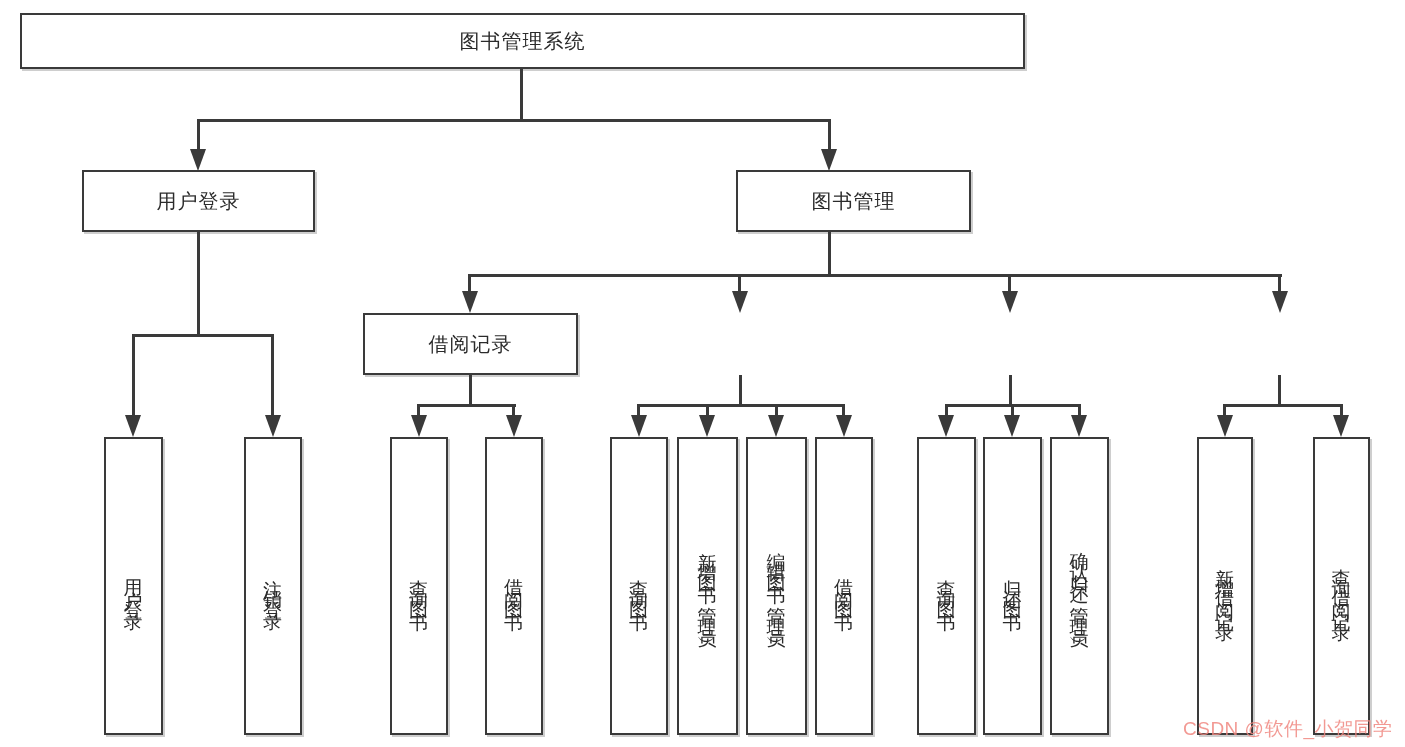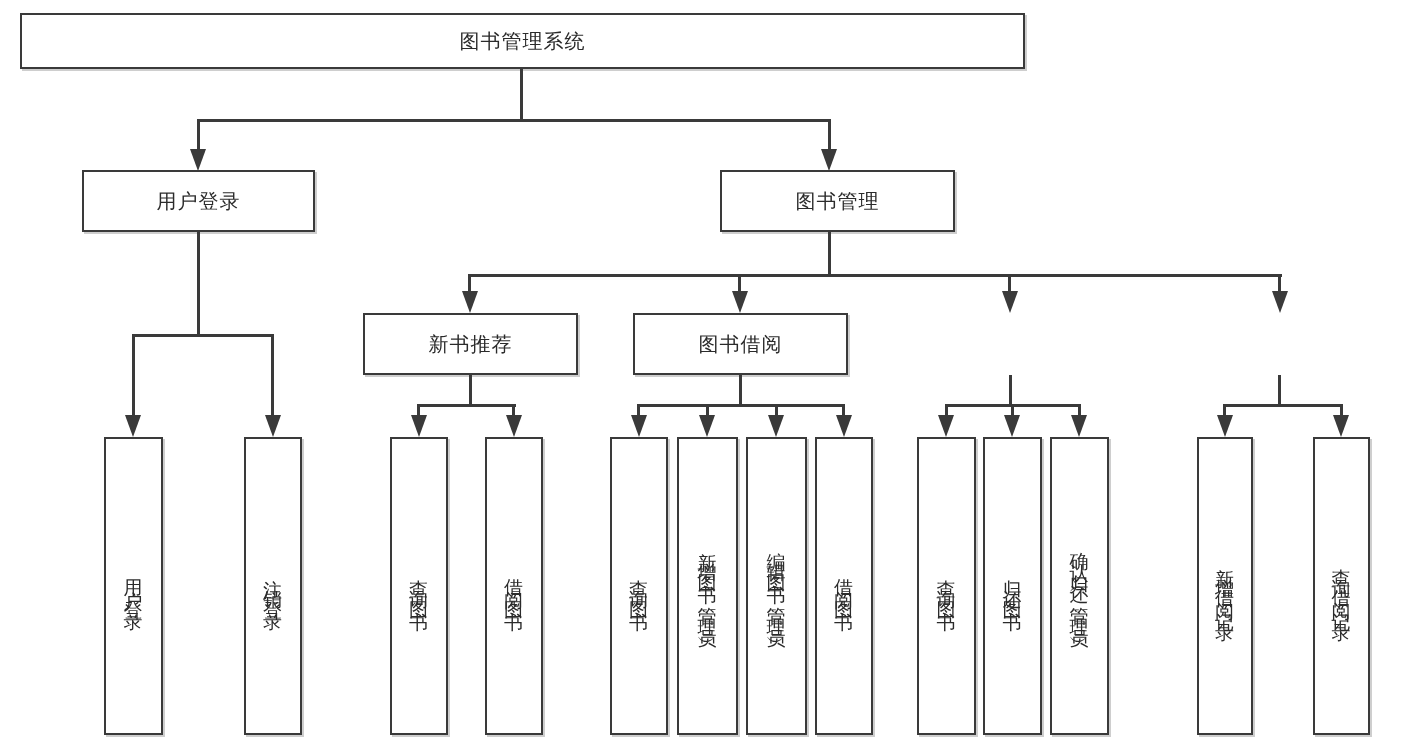--- a/index.html
+++ b/index.html
@@ -74,42 +74,41 @@
   <div class="node h" style="left:20px; top:13px; width:1005px; height:56px;">图书管理系统</div>
 
   <div class="line" style="left:520px; top:69px; width:3px; height:53px;"></div>
   <div class="line" style="left:197px; top:119px; width:634px; height:3px;"></div>
   <div class="line" style="left:197px; top:119px; width:3px; height:34px;"></div>
   <div class="line" style="left:828px; top:119px; width:3px; height:34px;"></div>
   <div class="arr" style="left:190px; top:149px;"></div>
   <div class="arr" style="left:821px; top:149px;"></div>
 
   <div class="node h" style="left:82px; top:170px; width:233px; height:62px;">用户登录</div>
-  <div class="node h" style="left:720px; top:170px; width:235px; height:62px;">图书管理</div>
+  <div class="node h" style="left:736px; top:170px; width:235px; height:62px;">图书管理</div>
 
   <div class="line" style="left:197px; top:232px; width:3px; height:105px;"></div>
   <div class="line" style="left:132px; top:334px; width:142px; height:3px;"></div>
   <div class="line" style="left:132px; top:334px; width:3px; height:84px;"></div>
   <div class="line" style="left:271px; top:334px; width:3px; height:84px;"></div>
   <div class="arr" style="left:125px; top:415px;"></div>
   <div class="arr" style="left:265px; top:415px;"></div>
 
   <div class="line" style="left:828px; top:232px; width:3px; height:45px;"></div>
   <div class="line" style="left:468px; top:274px; width:814px; height:3px;"></div>
   <div class="line" style="left:468px; top:274px; width:3px; height:20px;"></div>
   <div class="line" style="left:738px; top:274px; width:3px; height:20px;"></div>
   <div class="line" style="left:1008px; top:274px; width:3px; height:20px;"></div>
   <div class="line" style="left:1278px; top:274px; width:3px; height:20px;"></div>
   <div class="arr" style="left:462px; top:291px;"></div>
   <div class="arr" style="left:732px; top:291px;"></div>
   <div class="arr" style="left:1002px; top:291px;"></div>
   <div class="arr" style="left:1272px; top:291px;"></div>
 
-  <div class="node h" style="left:363px; top:313px; width:215px; height:62px;">新书推荐</div>
-  <div class="node h" style="left:633px; top:313px; width:215px; height:62px;">图书借阅</div>
+  <div class="node h" style="left:363px; top:313px; width:215px; height:62px;">借阅记录</div>
 
   <div class="line" style="left:469px; top:375px; width:3px; height:32px;"></div>
   <div class="line" style="left:417px; top:404px; width:99px; height:3px;"></div>
   <div class="line" style="left:417px; top:404px; width:3px; height:16px;"></div>
   <div class="line" style="left:512px; top:404px; width:3px; height:16px;"></div>
   <div class="arr" style="left:411px; top:415px;"></div>
   <div class="arr" style="left:506px; top:415px;"></div>
 
   <div class="line" style="left:739px; top:375px; width:3px; height:32px;"></div>
   <div class="line" style="left:637px; top:404px; width:208px; height:3px;"></div>
@@ -175,14 +174,15 @@
     <span class="vtext">确认归还（管理员）</span>
   </div>
 
   <div class="node v" style="left:1197px; top:437px; width:56px; height:298px;">
     <span class="vtext">新增借阅记录</span>
   </div>
   <div class="node v" style="left:1313px; top:437px; width:57px; height:298px;">
     <span class="vtext">查询借阅记录</span>
   </div>
 
+  <div class="watermark">CSDN @软件_小贺同学</div>
 
 </div>
 
 </body></html>

